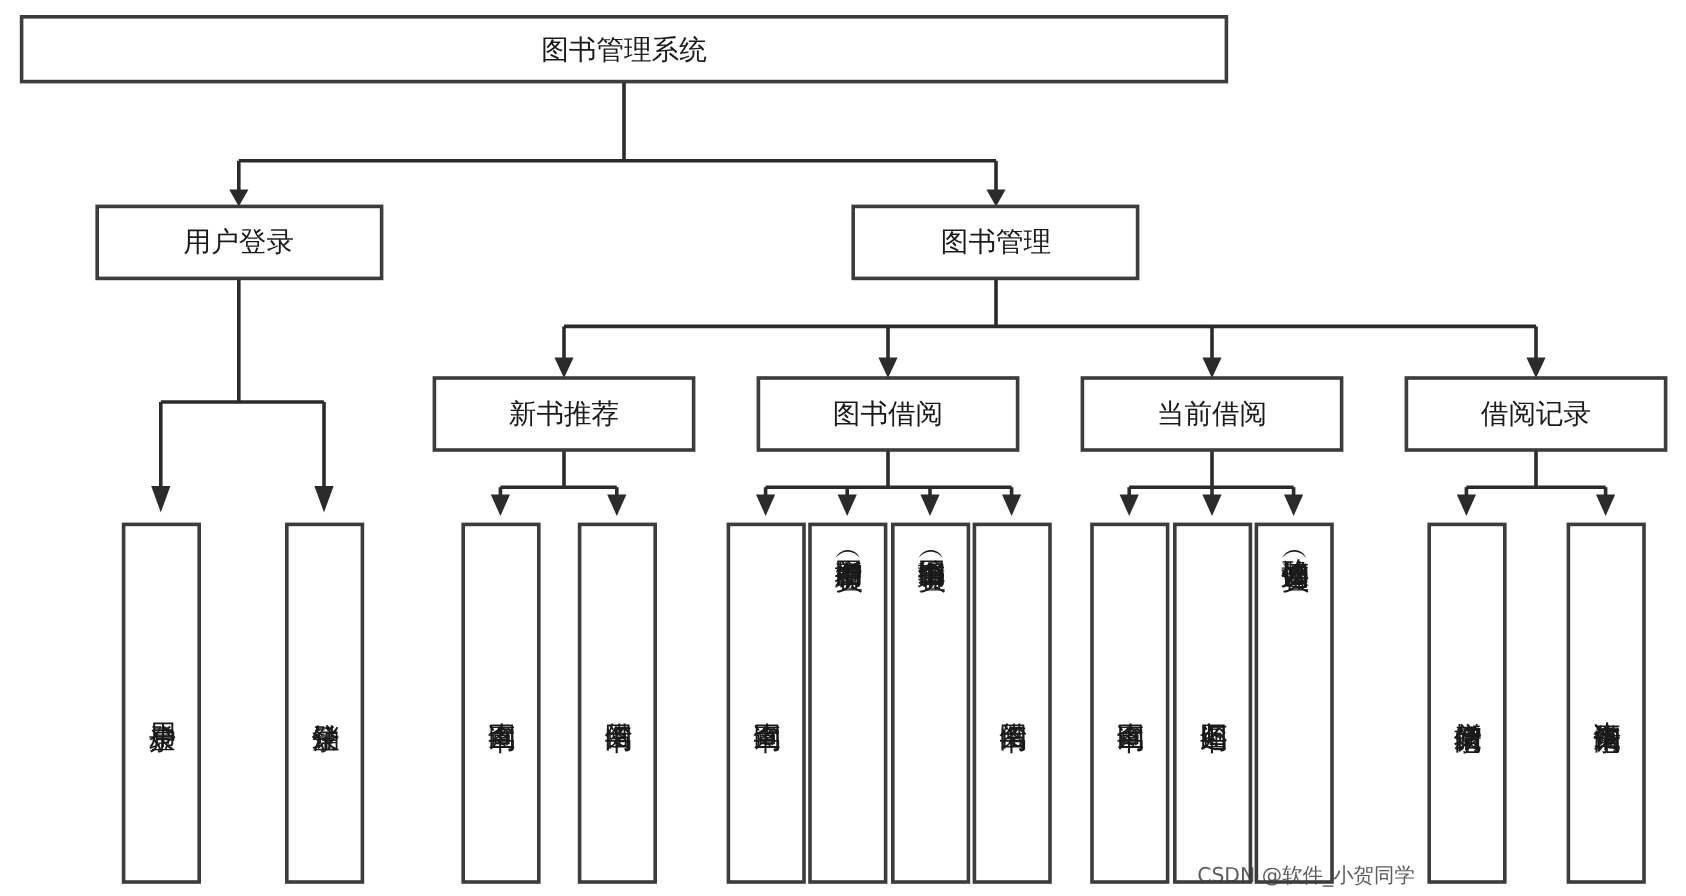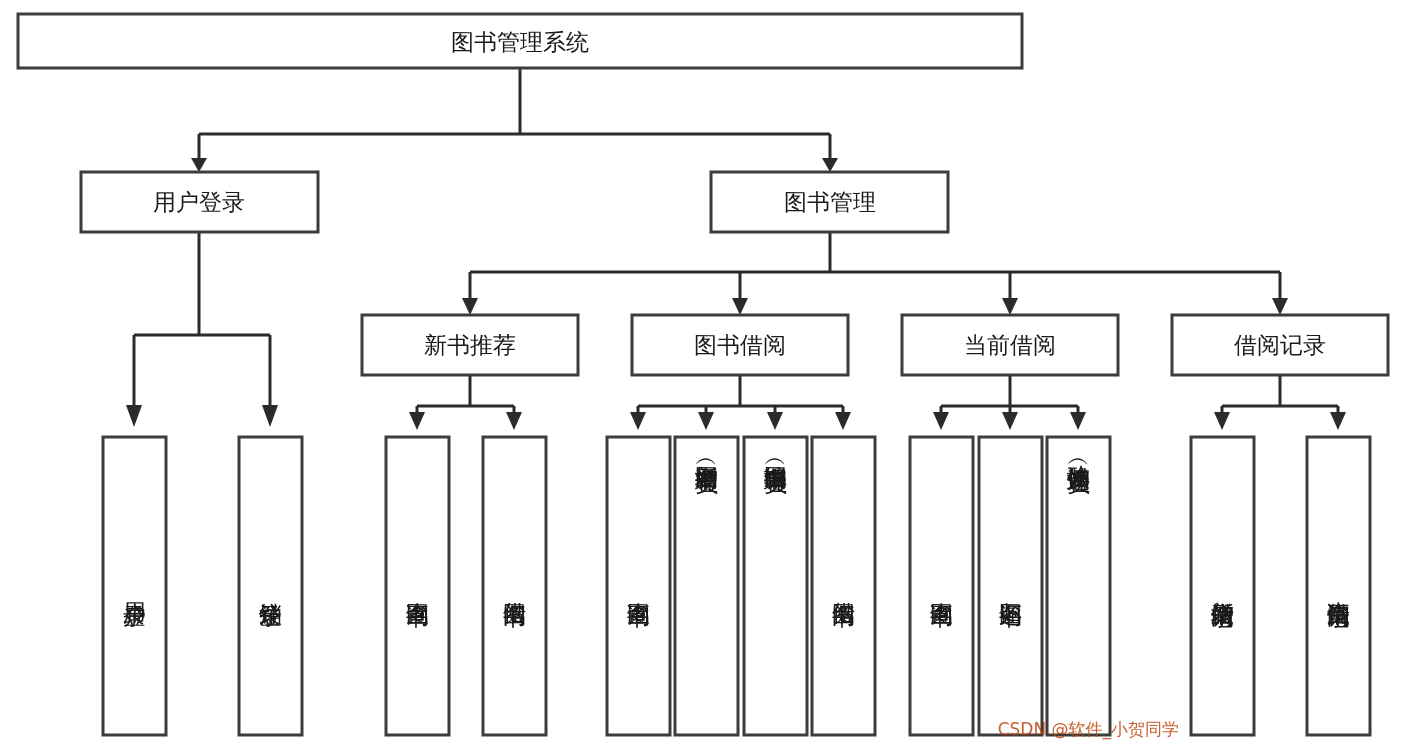--- a/index.html
+++ b/index.html
@@ -66,21 +66,21 @@
     letter-spacing: 1px;
     text-align: center;
     white-space: nowrap;
   }
   .watermark {
     position: absolute;
     right: 8px;
     bottom: 6px;
     font-family: "DejaVu Sans", "Liberation Sans", sans-serif;
     font-size: 17px;
-    color: #c2410c;
+    color: #404040;
     opacity: 0.85;
     white-space: nowrap;
     pointer-events: none;
   }
 </style>
 </head>
 <body>
 
 <div id="diagram-root">
 

